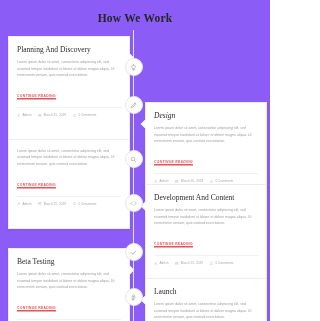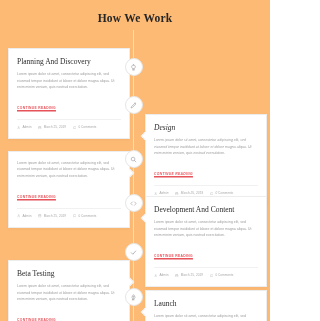--- a/index.html
+++ b/index.html
@@ -9,21 +9,21 @@
     height: 321px;
     background: #ffffff;
     font-family: "Liberation Sans", sans-serif;
     overflow: hidden;
   }
 
   .page {
     position: relative;
     width: 270px;
     height: 321px;
-    background: #fdba74;
+    background: #8b5cf6;
   }
 
   
   .section-title {
     text-align: center;
     font-family: "Liberation Serif", serif;
     font-weight: bold;
     font-size: 11.5px;
     color: #262626;
     letter-spacing: 0.2px;
@@ -68,23 +68,22 @@
   .marker svg line,
   .marker svg polyline { stroke: #9a9a9a; }
 
   
   .card {
     position: absolute;
     width: 122px;
     background: #ffffff;
     border: 1px solid #ededed;
     box-shadow: 0 1px 3px rgba(0,0,0,0.045);
-    padding: 8px 8px 9px 8px;
+    padding: 8px 8px 22px 8px;
     z-index: 2;
-    margin-top: 12px;
   }
   .card.left  { left: 8px; }
   .card.right { left: 145px; }
 
   
   .notch {
     position: absolute;
     top: 18px;
     width: 6px;
     height: 6px;

